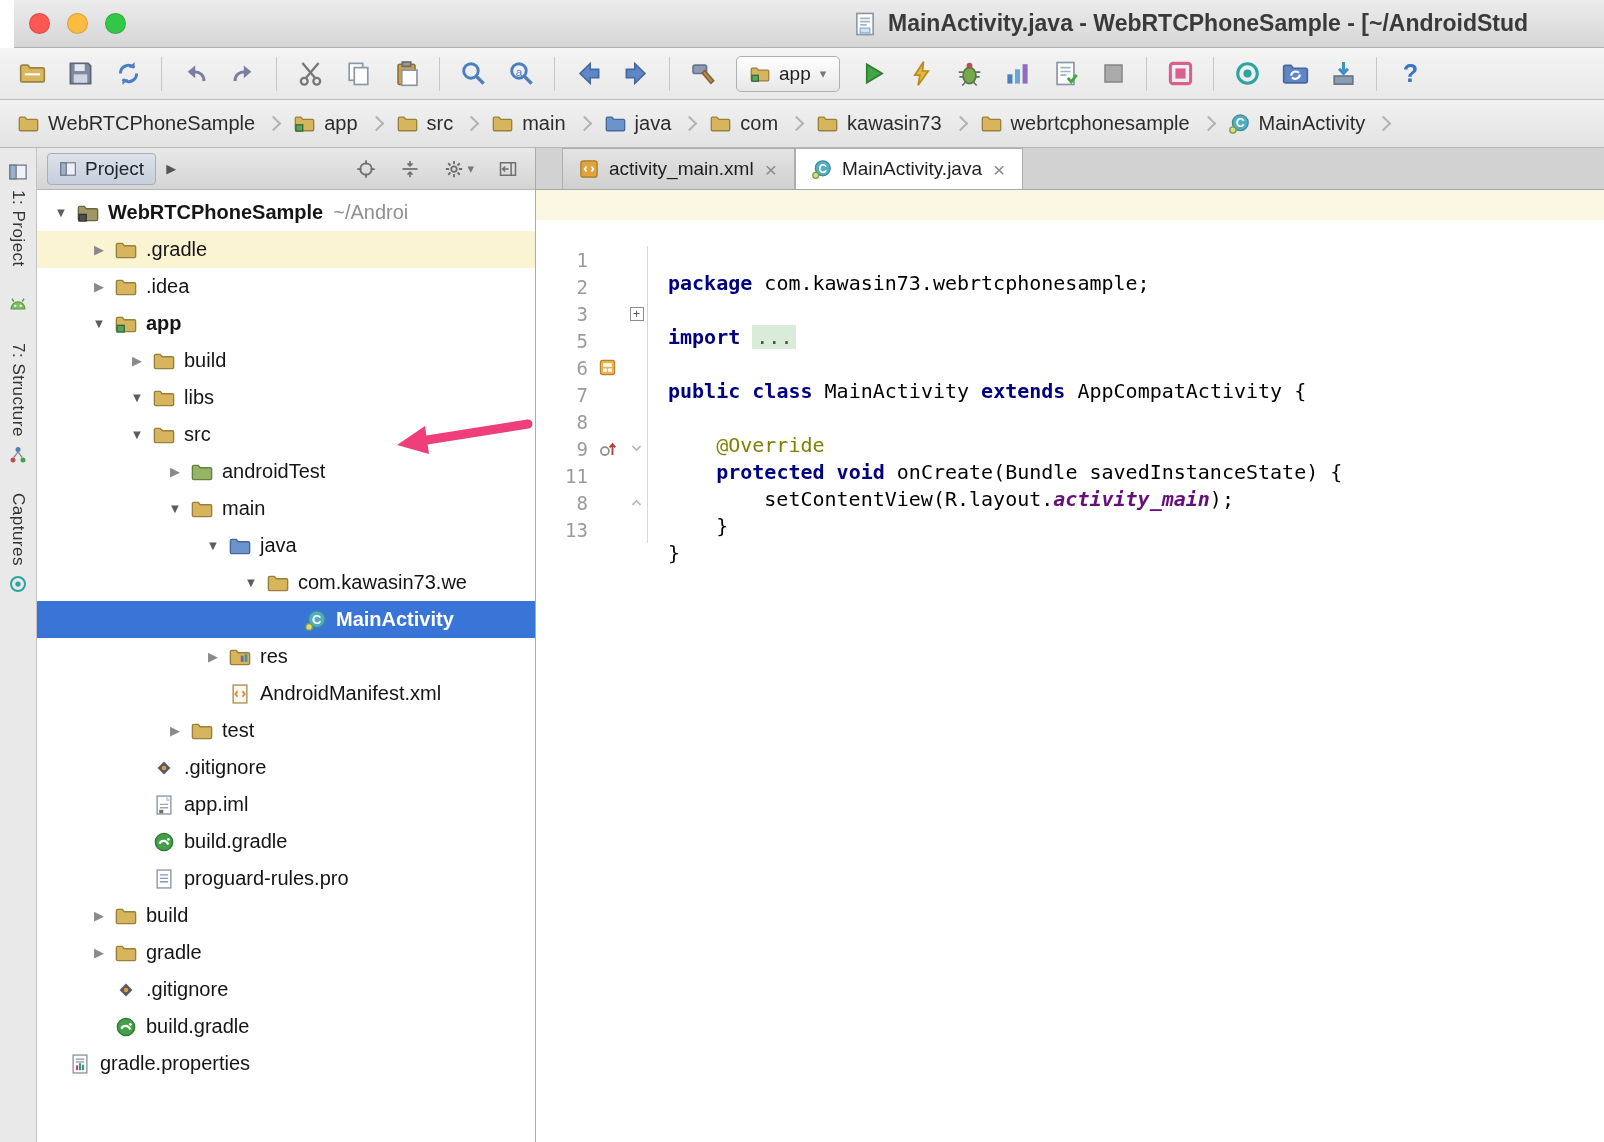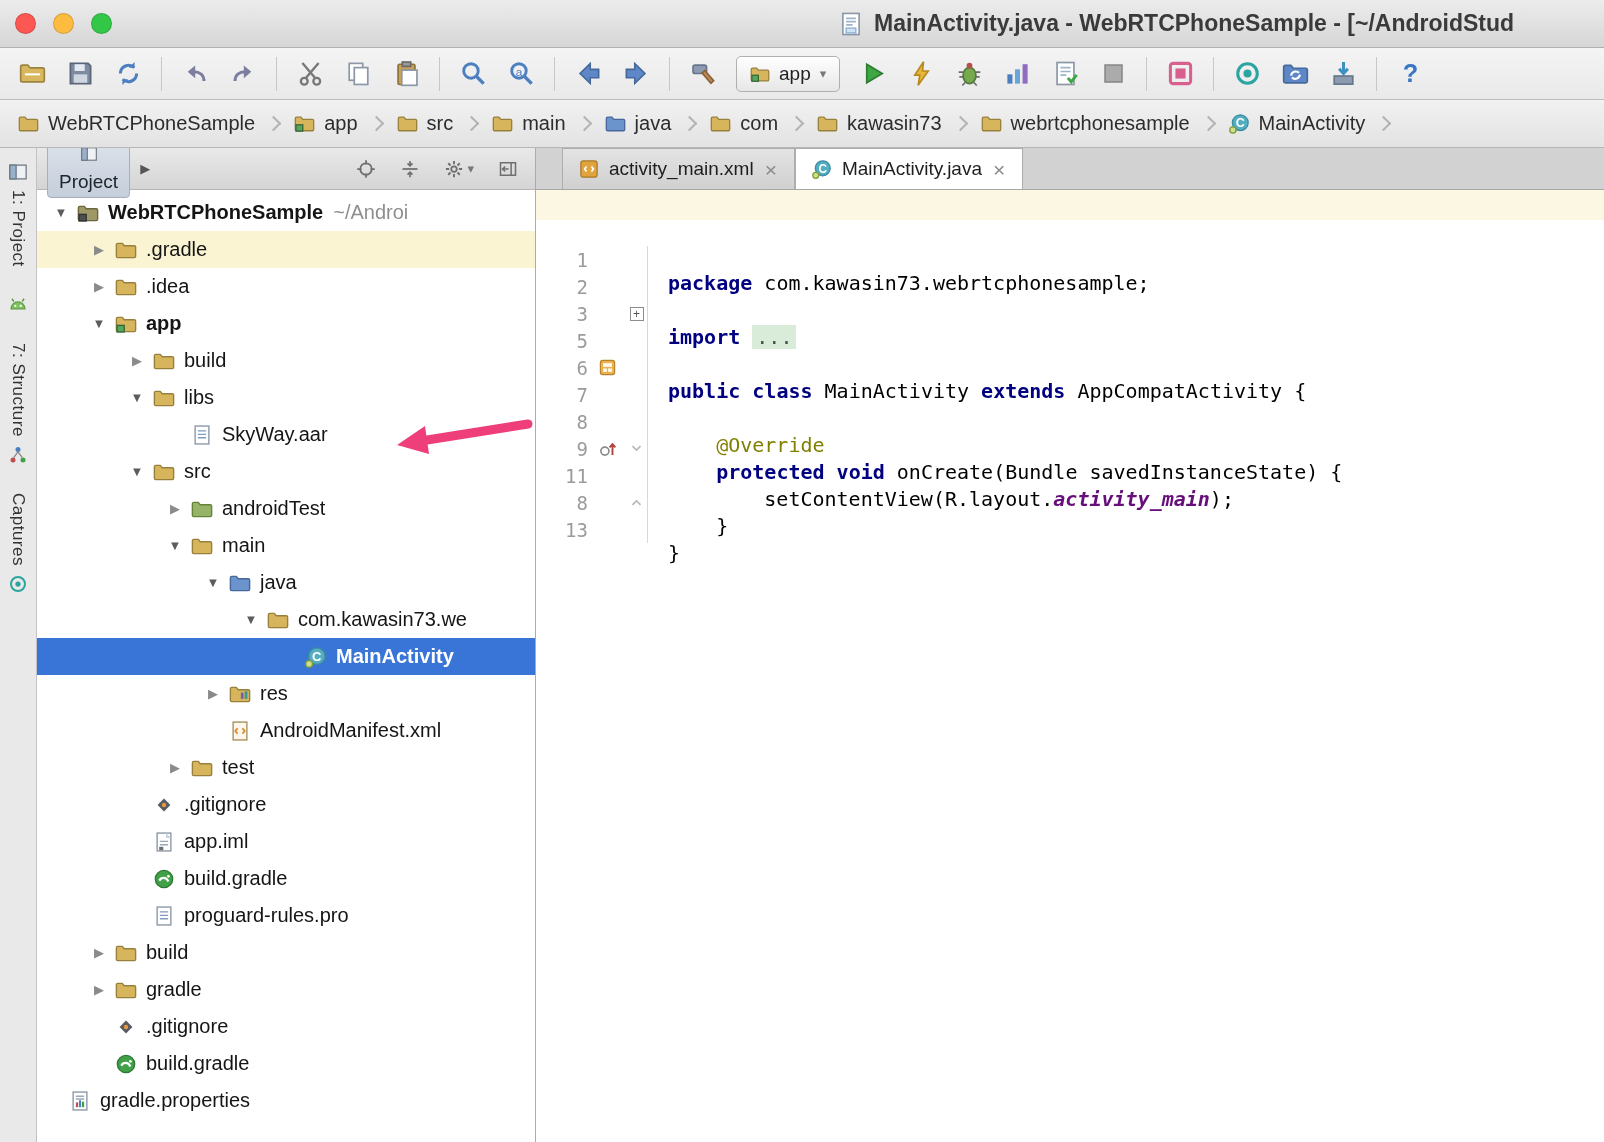--- a/index.html
+++ b/index.html
@@ -1,21 +1,21 @@
 <!DOCTYPE html>
 <html><head>
 <meta charset="utf-8">
 <style>
   * { margin:0; padding:0; box-sizing:border-box; }
   html,body { width:1604px; height:1142px; overflow:hidden; }
   body { font-family:"Liberation Sans", sans-serif; background:#fff; color:#222; }
   .window { width:100%; height:100%; display:flex; flex-direction:column; }
 
   
-  .titlebar { height:48px; flex:0 0 48px; background:linear-gradient(#ececec,#d6d6d6); border-bottom:1px solid #b0b0b0; position:relative; display:flex; align-items:center; }
+  .titlebar { height:48px; flex:0 0 48px; background:linear-gradient(#ececec,#d6d6d6); border-bottom:1px solid #b0b0b0; position:relative; display:flex; align-items:center;margin-left:14px; }
   .traffic { display:flex; gap:17px; margin-left:15px; }
   .light { width:21px; height:21px; border-radius:50%; border:1px solid rgba(0,0,0,.15); }
   .title-wrap { position:absolute; left:838px; top:0; height:100%; display:flex; align-items:center; gap:10px; white-space:nowrap; }
   .title { font-size:23px; font-weight:bold; color:#3a3a3a; }
 
   
   .toolbar { height:52px; flex:0 0 52px; background:linear-gradient(#f4f4f4,#e9e9e9); border-bottom:1px solid #bcbcbc; display:flex; align-items:center; padding-left:8px; }
   .tb-btn { width:48px; height:42px; display:flex; align-items:center; justify-content:center; background:transparent; border:none; cursor:default; }
   .tb-btn .ic { width:27px; height:27px; }
   .tb-sep { width:1px; height:34px; background:#c7c7c7; margin:0 9px; }
@@ -33,21 +33,21 @@
   .main { flex:1; display:flex; min-height:0; position:relative; }
 
   .stripe { width:37px; flex:0 0 37px; background:#e9e9e9; border-right:1px solid #c3c3c3; display:flex; flex-direction:column; align-items:center; padding-top:14px; gap:28px; }
   .stripe-btn { display:flex; flex-direction:column; align-items:center; gap:8px; background:none; border:none; }
   .stripe-btn .ic { width:20px; height:20px; }
   .vtext { writing-mode:vertical-rl; font-size:17px; color:#333; letter-spacing:.5px; }
 
   
   .project-panel { width:499px; flex:0 0 499px; background:#fff; border-right:1px solid #ababab; display:flex; flex-direction:column; position:relative; overflow:hidden; }
   .panel-header { height:42px; flex:0 0 42px; background:linear-gradient(#e9e9e9,#d4d4d4); border-bottom:1px solid #b5b5b5; display:flex; align-items:center; padding:0 10px; gap:10px; }
-  .panel-tab { display:flex; align-items:center; gap:8px; background:linear-gradient(#dde2ea,#c5cedb); border:1px solid #a7afbb; border-radius:4px; padding:4px 11px; font-size:19px; color:#20262e;flex-direction:column; }
+  .panel-tab { display:flex; align-items:center; gap:8px; background:linear-gradient(#dde2ea,#c5cedb); border:1px solid #a7afbb; border-radius:4px; padding:4px 11px; font-size:19px; color:#20262e; }
   .panel-tab .ic { width:18px; height:18px; }
   .ph-arrow { color:#555; font-size:13px; }
   .ph-spacer { flex:1; }
   .ph-btn { background:none; border:none; display:flex; align-items:center; gap:3px; padding:0 7px; }
   .ph-btn .ic { width:20px; height:20px; }
 
   .tree { flex:1; padding-top:4px; overflow:hidden; font-size:20px; position:relative; }
   .tree-row { height:37px; display:flex; align-items:center; white-space:nowrap; }
   .tree-row.hl { background:#faf4d3; }
   .tree-row.selected { background:#3875d7; }
@@ -557,30 +557,20 @@
           </div>
           <div class="tree-row" style="padding-left: 84px;">
             <span class="tw open">▼</span>
             <span class="ic ti">
               <svg viewBox="0 0 16 16">
                 <path d="M1 4.2c0-.6.4-1 1-1h3.3l1.4 1.7H14c.6 0 1 .4 1 1v6.6c0 .6-.4 1-1 1H2c-.6 0-1-.4-1-1z" fill="#d6b55d" stroke="#98803c"></path>
               </svg>
             </span>
             <span class="tl">libs</span>
           </div>
-          <div class="tree-row" style="padding-left: 122px;">
-            <span class="tw none"></span>
-            <span class="ic ti">
-              <svg viewBox="0 0 16 16">
-                <rect x="3" y="1.5" width="10" height="13" fill="#fff" stroke="#8b97a6"></rect>
-                <path d="M5 5h6M5 7.5h6M5 10h6" stroke="#7f9bbd" stroke-width="1"></path>
-              </svg>
-            </span>
-            <span class="tl">SkyWay.aar</span>
-          </div>
           <div class="tree-row" style="padding-left: 84px;">
             <span class="tw open">▼</span>
             <span class="ic ti">
               <svg viewBox="0 0 16 16">
                 <path d="M1 4.2c0-.6.4-1 1-1h3.3l1.4 1.7H14c.6 0 1 .4 1 1v6.6c0 .6-.4 1-1 1H2c-.6 0-1-.4-1-1z" fill="#d6b55d" stroke="#98803c"></path>
               </svg>
             </span>
             <span class="tl">src</span>
           </div>
           <div class="tree-row" style="padding-left: 122px;">

